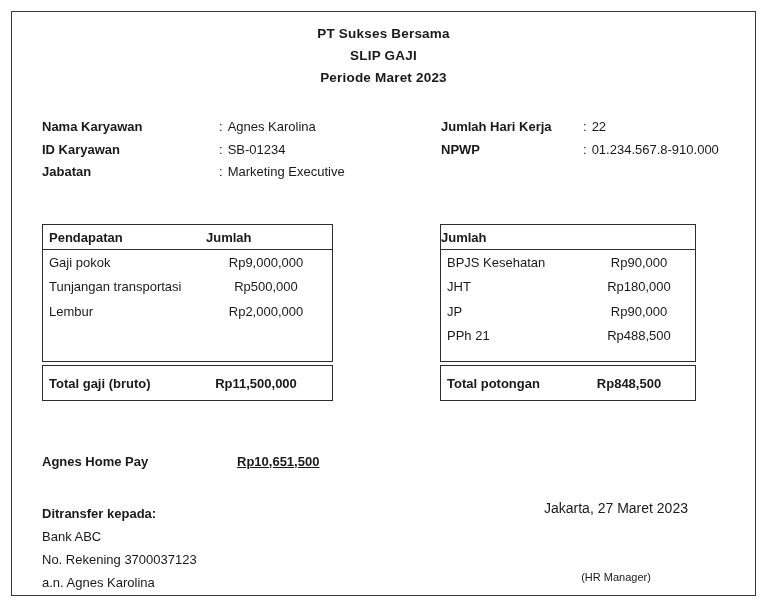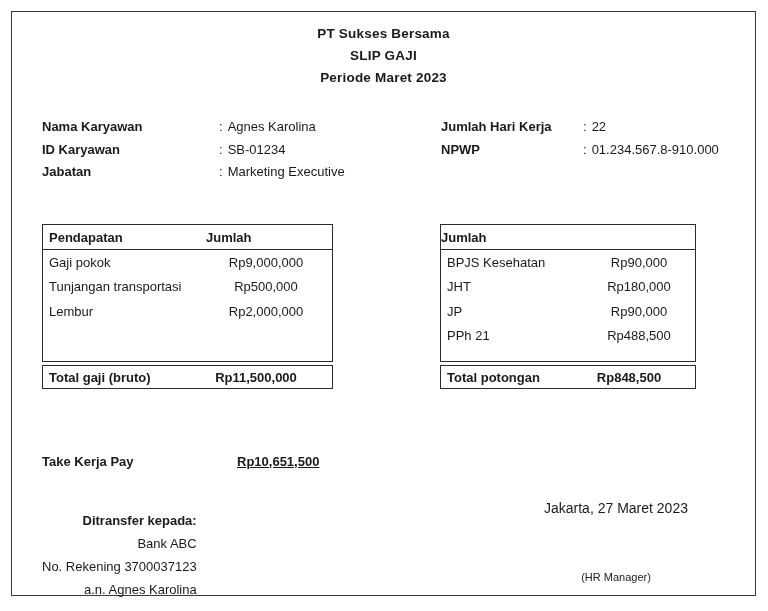--- a/index.html
+++ b/index.html
@@ -115,21 +115,21 @@
   }
   .amt-table.left  .table-head .cell-amount { width: 120px; text-align: left; padding-left: 0; }
   .amt-table.right .table-head .cell-amount { width: 100px; text-align: left; padding-left: 0; }
   .amt-table.left  .row .cell-amount { width: 120px; }
   .amt-table.right .row .cell-amount { width: 100px; }
 
   .table-total {
     margin-top: 3px;
     border: 1.5px solid #2c2c2c;
     box-sizing: border-box;
-    height: 24px;
+    height: 36px;
     display: flex;
     align-items: center;
   }
   .table-total .cell-name,
   .table-total .cell-amount {
     font-weight: bold;
     font-size: 13px;
   }
   .amt-table.left  .table-total .cell-amount { width: 140px; }
   .amt-table.right .table-total .cell-amount { width: 120px; }
@@ -155,21 +155,21 @@
     text-decoration: underline;
   }
 
   
   .footer {
     position: absolute;
     top: 485px;
     left: 0;
     width: 100%;
   }
-  .transfer-block { position: absolute; left: 30px; top: 12px; text-align: right; }
+  .transfer-block { position: absolute; left: 30px; top: 5px; }
   .transfer-block div {
     font-size: 13px;
     line-height: 23px;
     white-space: nowrap;
   }
   .transfer-block .strong { font-weight: bold; }
 
   .sign-block {
     position: absolute;
     right: 14px;
@@ -272,21 +272,21 @@
       </div>
       <div class="table-total">
         <div class="cell-name">Total potongan</div>
         <div class="cell-amount">Rp848,500</div>
       </div>
     </div>
 
   </div>
 
   <div class="thp-row">
-    <span class="thp-label">Take Kerja Pay</span><span class="thp-value">Rp10,651,500</span>
+    <span class="thp-label">Agnes Home Pay</span><span class="thp-value">Rp10,651,500</span>
   </div>
 
   <div class="footer">
     <div class="transfer-block">
       <div class="strong">Ditransfer kepada:</div>
       <div>Bank ABC</div>
       <div>No. Rekening 3700037123</div>
       <div>a.n. Agnes Karolina</div>
     </div>
     <div class="sign-block">

